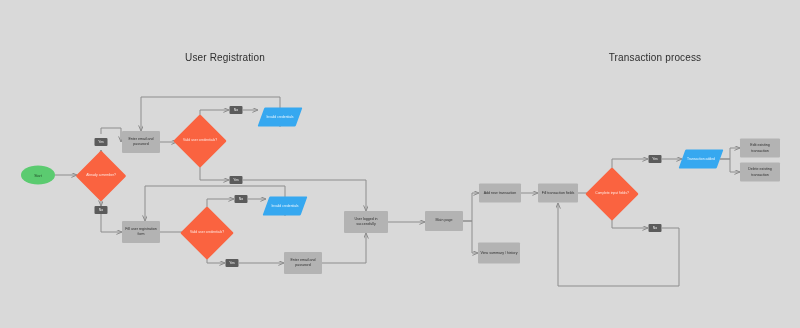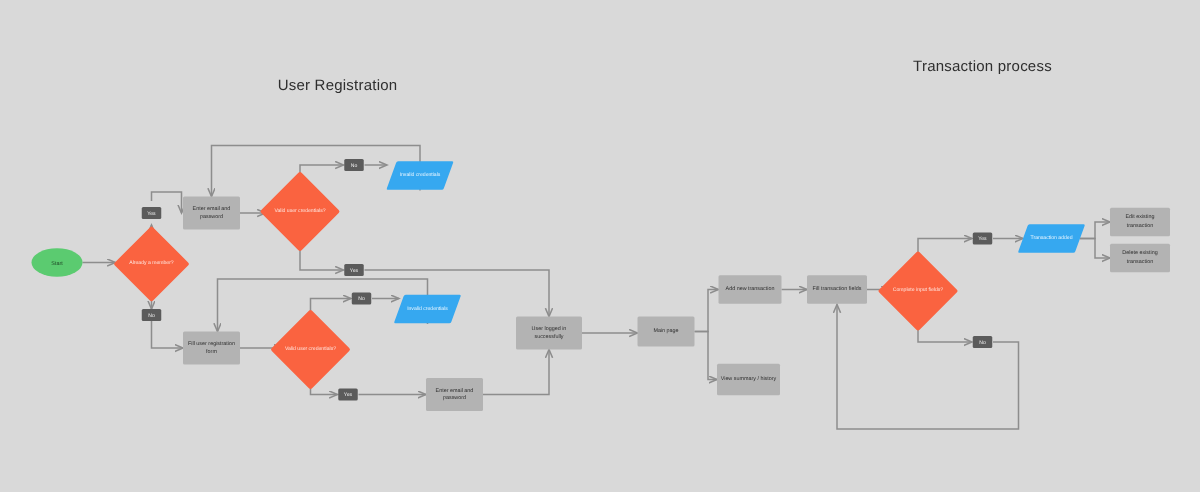--- a/index.html
+++ b/index.html
@@ -121,21 +121,21 @@
     <path d="M612,175 L612,159 L648,159"></path>
     <path d="M662,159 L682,159"></path>
     <path d="M612,213 L612,228 L648,228"></path>
     <path d="M662,228 L679,228 L679,286 L558,286 L558,203"></path>
     <path d="M720,159 L730,159 L730,148 L740,148"></path>
     <path d="M720,159 L730,159 L730,172 L740,172"></path>
   </g>
 </svg>
 
 <div class="sec-title" style="left:225px;top:52px;">User Registration</div>
-<div class="sec-title" style="left:655px;top:39px;">Transaction process</div>
+<div class="sec-title" style="left:655px;top:52px;">Transaction process</div>
 
 <div class="node term" style="left:38px;top:175px;width:34px;height:19px;">Start</div>
 
 <div class="dec-wrap" style="left:101px;top:176px;width:36px;height:36px;">
   <div class="dec-shape"></div>
   <div class="dec-txt">Already a member?</div>
 </div>
 
 <div class="node proc" style="left:141px;top:142px;width:38px;height:22px;">Enter email and password</div>
 

